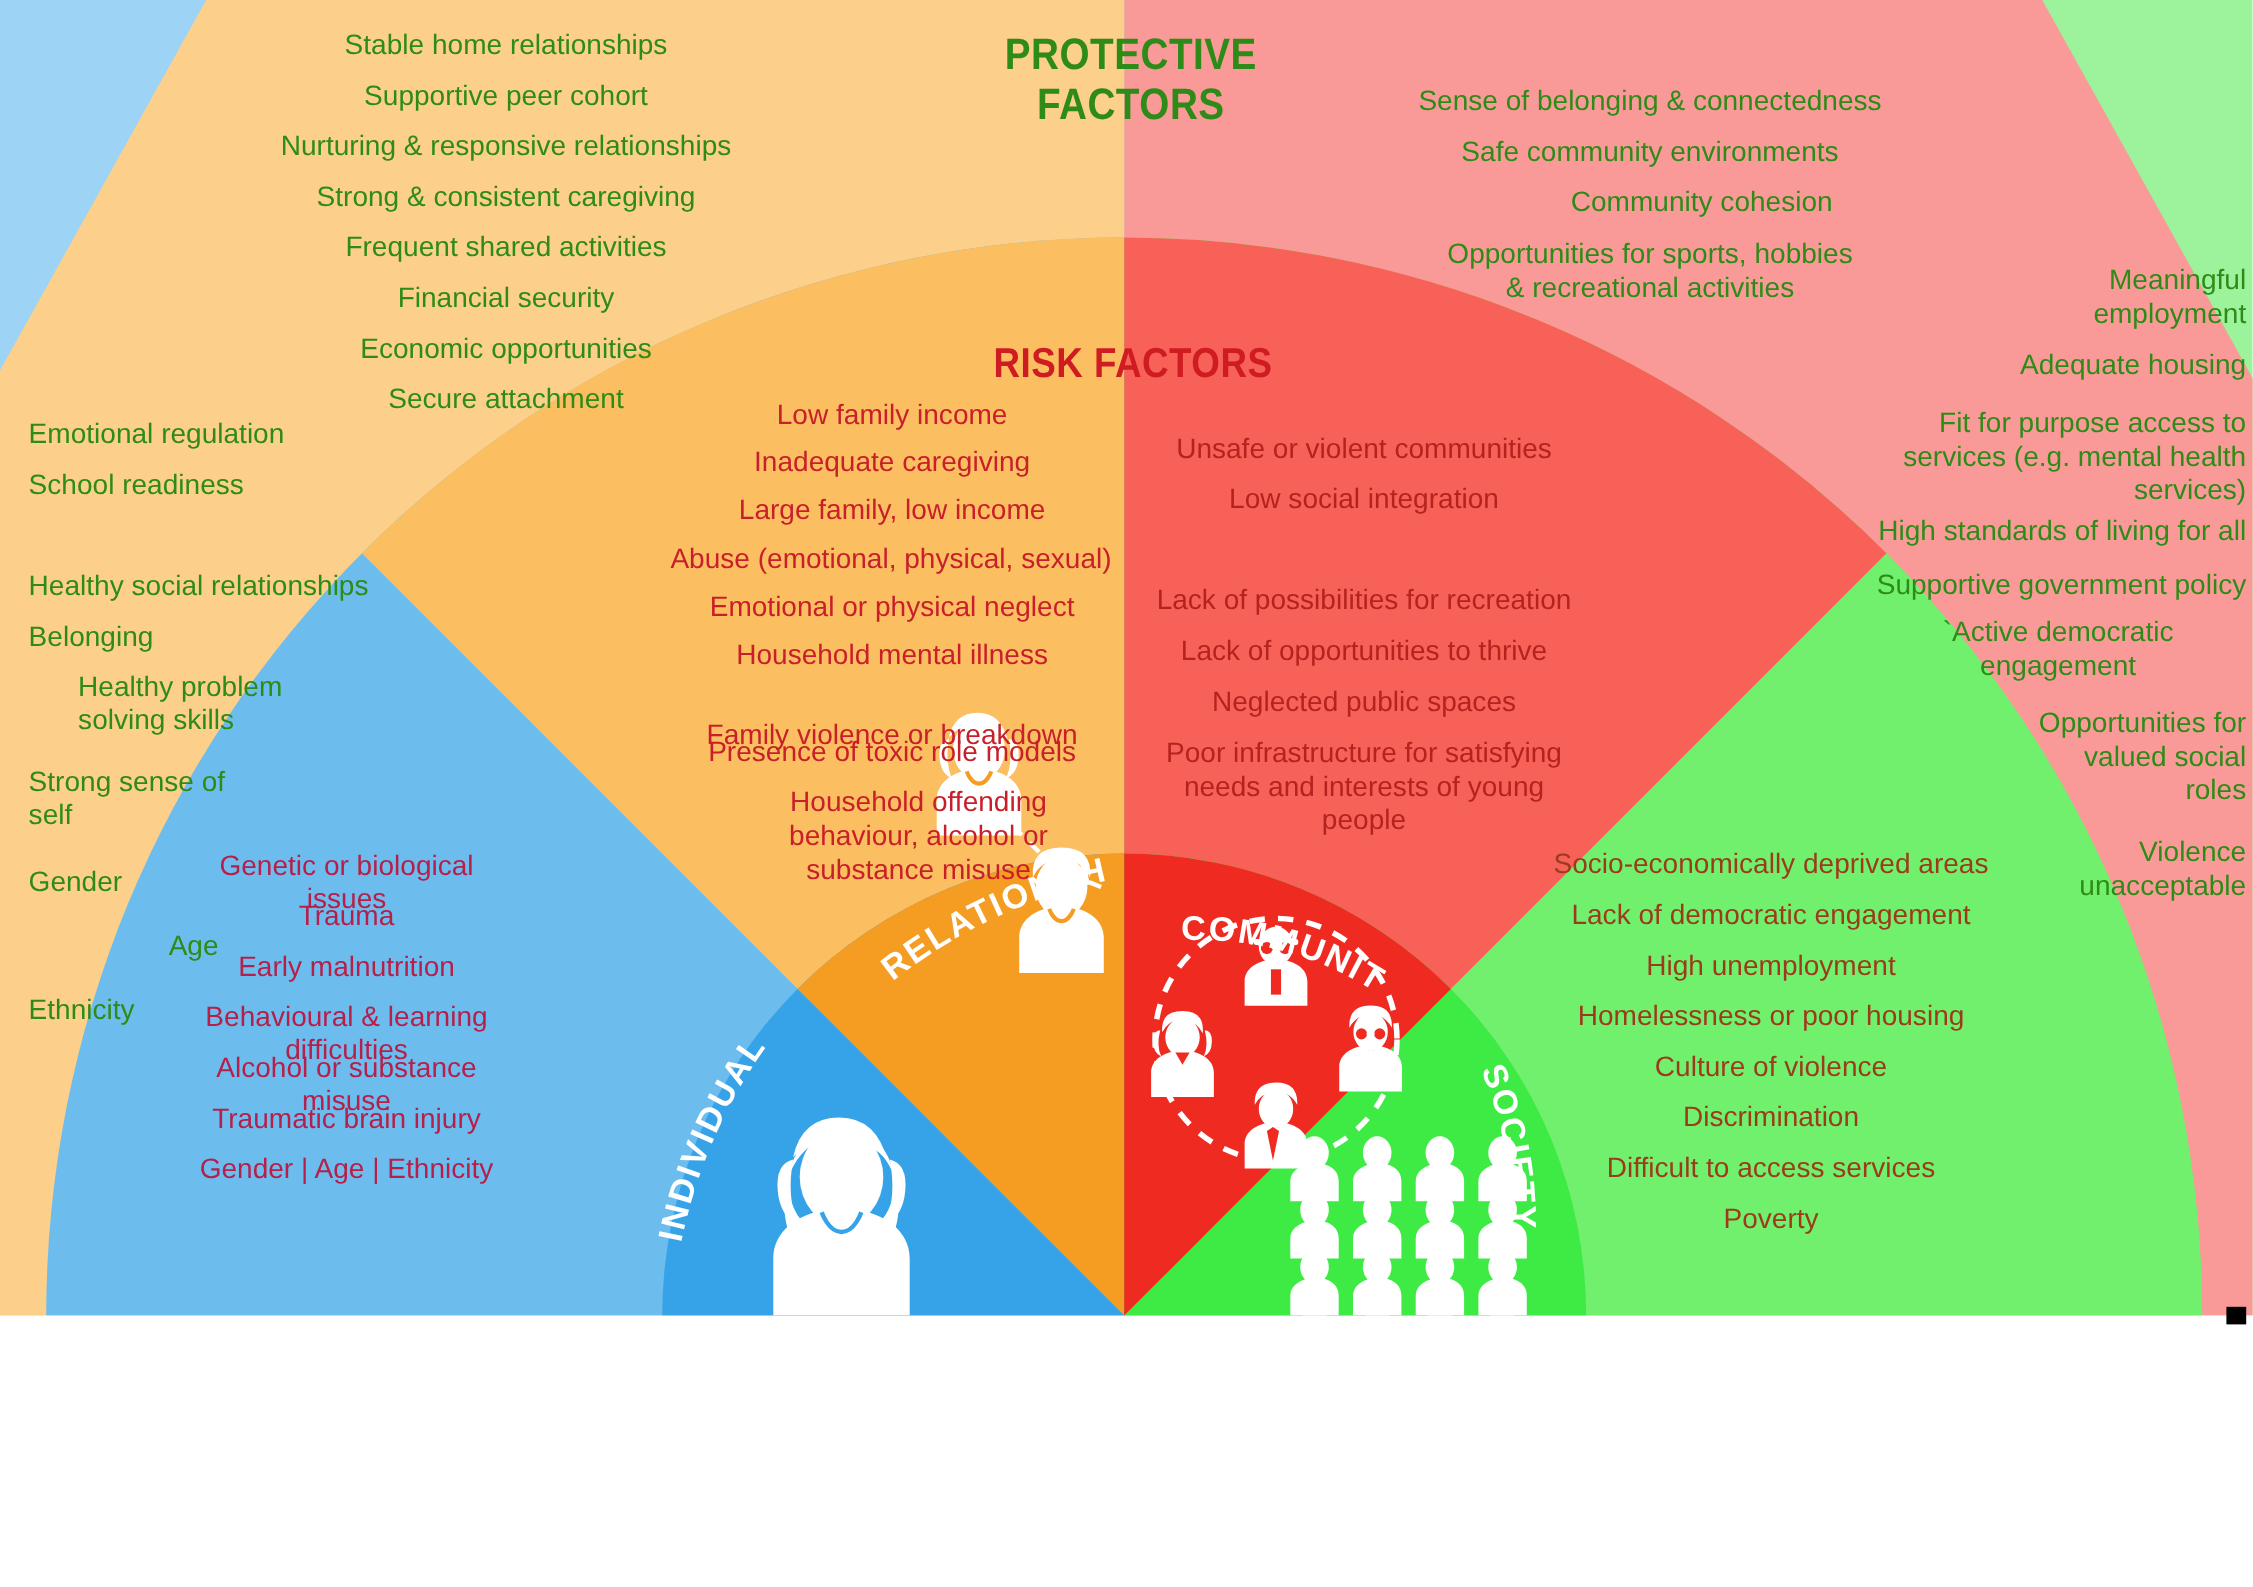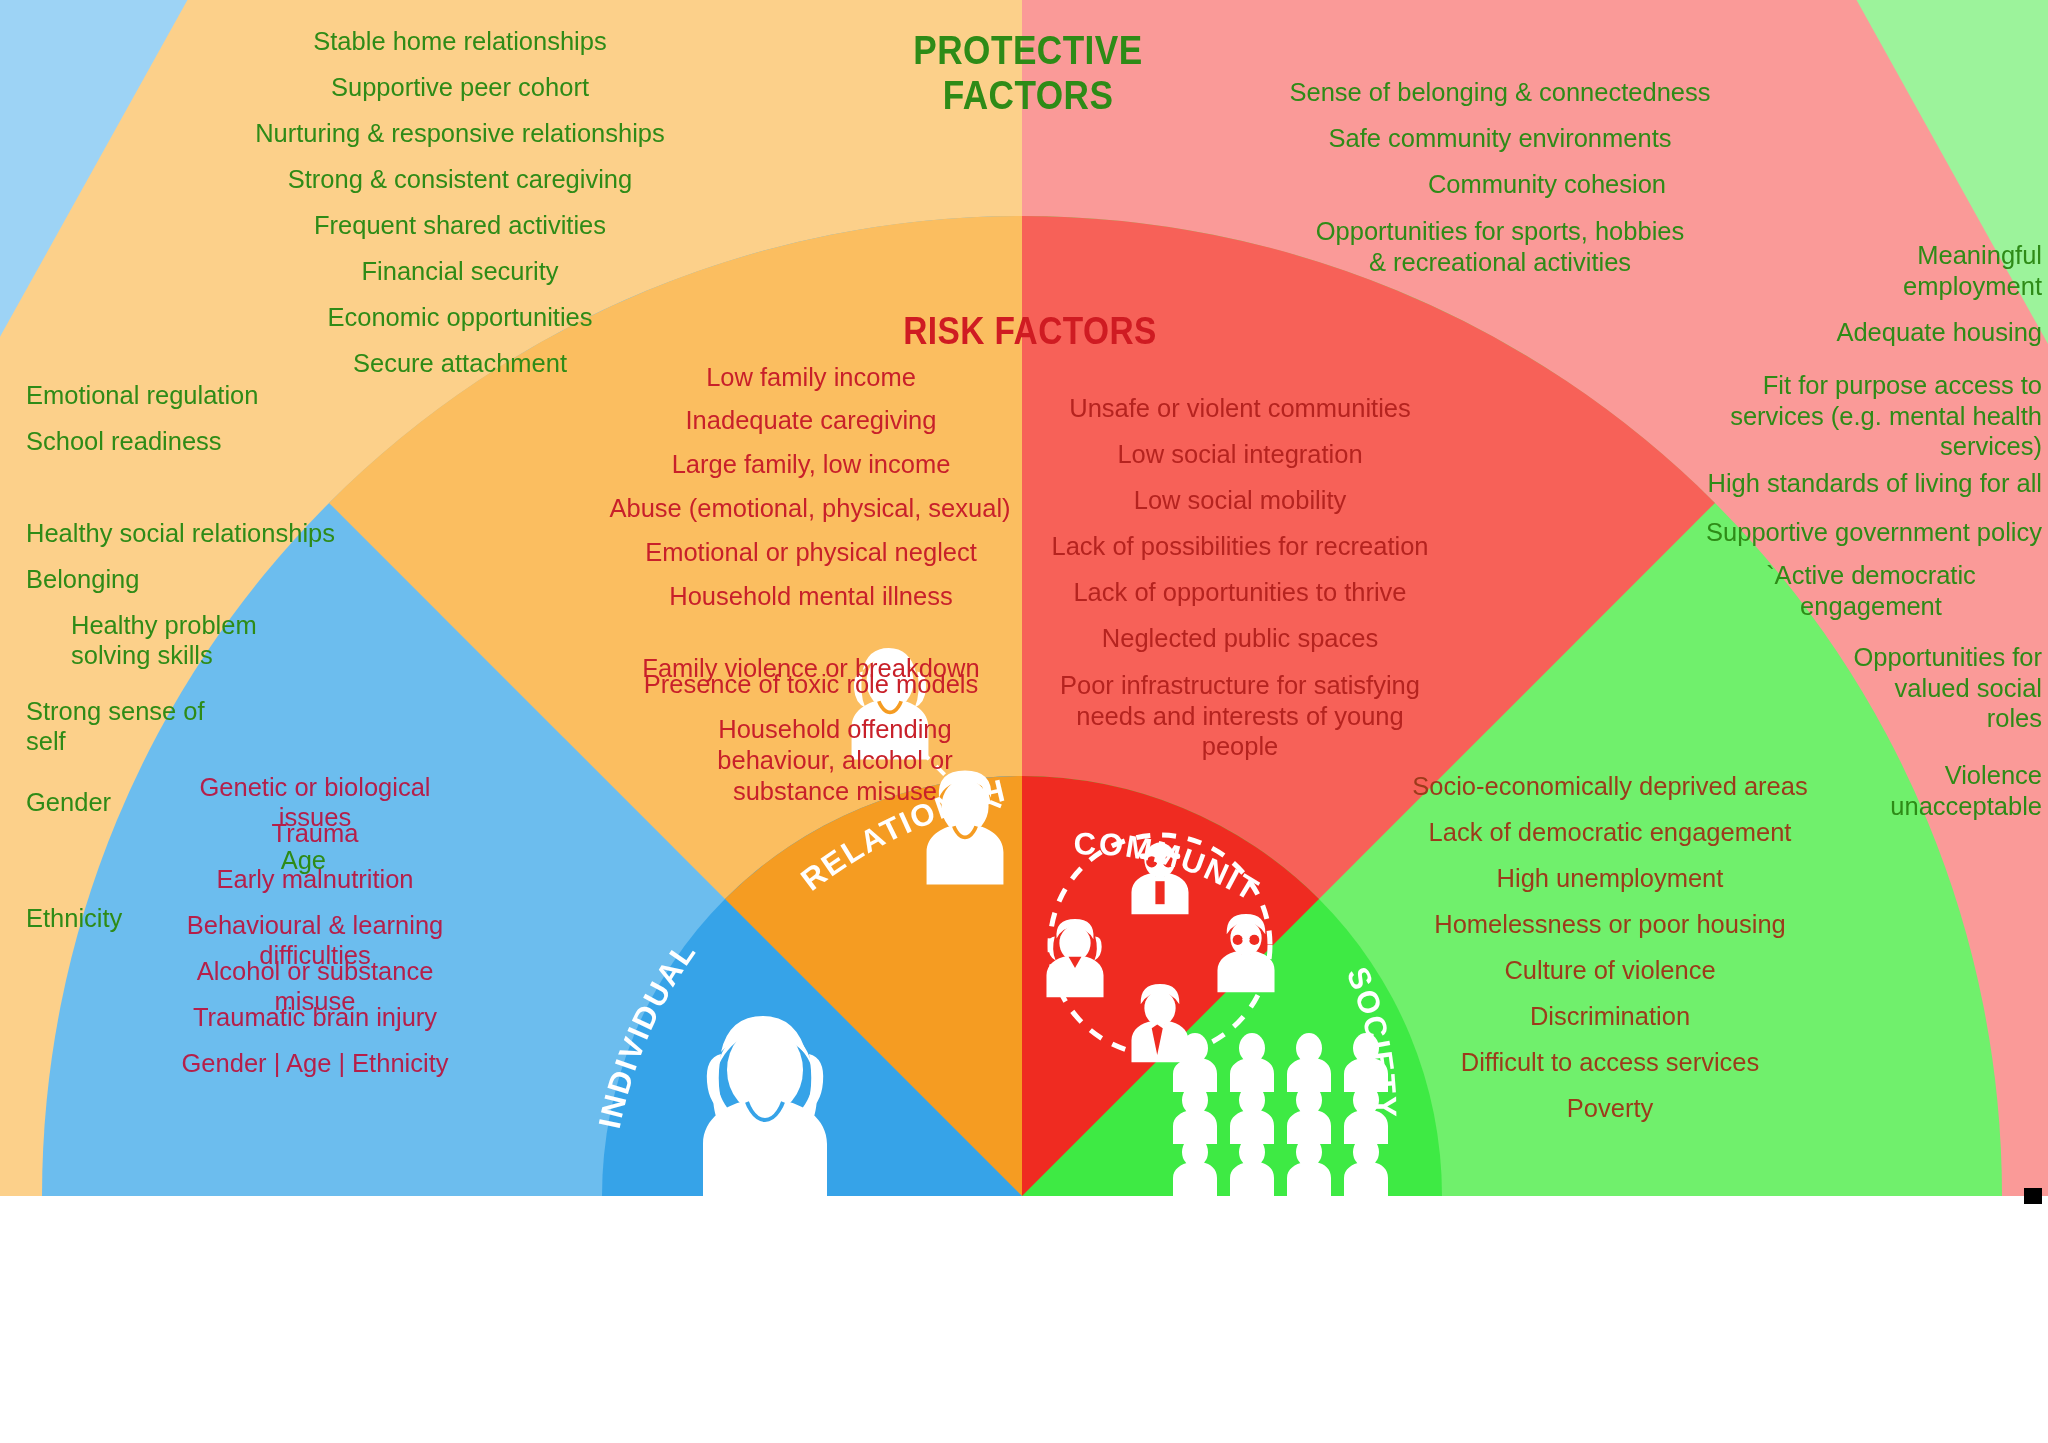--- a/index.html
+++ b/index.html
@@ -253,21 +253,21 @@
 
     <div class="txt prot item" style="left:26px;top:381px;width:420px;text-align:left;">Emotional regulation</div>
     <div class="txt prot item" style="left:26px;top:427px;width:420px;text-align:left;">School readiness</div>
     <div class="txt prot item" style="left:26px;top:519px;width:420px;text-align:left;">Healthy social relationships</div>
     <div class="txt prot item" style="left:26px;top:565px;width:420px;text-align:left;">Belonging</div>
     <div class="txt prot item pre" style="left:26px;top:611px;width:300px;text-align:left;white-space:pre-line;margin-left:45px;">Healthy problem
 solving skills</div>
     <div class="txt prot item pre" style="left:26px;top:697px;width:300px;text-align:left;white-space:pre-line;">Strong sense of
 self</div>
     <div class="txt prot item" style="left:26px;top:788px;width:300px;text-align:left;">Gender</div>
-    <div class="txt prot item" style="left:26px;top:846px;width:300px;text-align:right;">Age</div>
+    <div class="txt prot item" style="left:26px;top:846px;width:300px;text-align:center;">Age</div>
     <div class="txt prot item" style="left:26px;top:904px;width:300px;text-align:left;">Ethnicity</div>
 
     <div class="txt risk-mag item" style="left:165px;top:773px;width:300px;">Genetic or biological issues</div>
     <div class="txt risk-mag item" style="left:165px;top:819px;width:300px;">Trauma</div>
     <div class="txt risk-mag item" style="left:165px;top:865px;width:300px;">Early malnutrition</div>
     <div class="txt risk-mag item" style="left:165px;top:911px;width:300px;">Behavioural &amp; learning difficulties</div>
     <div class="txt risk-mag item" style="left:165px;top:957px;width:300px;">Alcohol or substance misuse</div>
     <div class="txt risk-mag item" style="left:165px;top:1003px;width:300px;">Traumatic brain injury</div>
     <div class="txt risk-mag item" style="left:165px;top:1049px;width:300px;">Gender | Age | Ethnicity</div>
 
@@ -284,21 +284,20 @@
 substance misuse</div>
 
     <div class="txt prot item" style="left:1190px;top:78px;width:620px;">Sense of belonging &amp; connectedness</div>
     <div class="txt prot item" style="left:1190px;top:124px;width:620px;">Safe community environments</div>
     <div class="txt prot item" style="left:1237px;top:170px;width:620px;">Community cohesion</div>
     <div class="txt prot item" style="left:1190px;top:216px;width:620px;white-space:pre-line;line-height:1.2;">Opportunities for sports, hobbies
 &amp; recreational activities</div>
 
     <div class="txt risk-dark item" style="left:1020px;top:394px;width:440px;">Unsafe or violent communities</div>
     <div class="txt risk-dark item" style="left:1020px;top:440px;width:440px;">Low social integration</div>
-    <div class="txt risk-dark item" style="left:1020px;top:486px;width:440px;">Low social mobility</div>
     <div class="txt risk-dark item" style="left:1020px;top:532px;width:440px;">Lack of possibilities for recreation</div>
     <div class="txt risk-dark item" style="left:1020px;top:578px;width:440px;">Lack of opportunities to thrive</div>
     <div class="txt risk-dark item" style="left:1020px;top:624px;width:440px;">Neglected public spaces</div>
     <div class="txt risk-dark item" style="left:1020px;top:670px;width:440px;white-space:pre-line;line-height:1.2;">Poor infrastructure for satisfying
 needs and interests of young
 people</div>
 
     <div class="txt prot item" style="left:1752px;top:240px;width:290px;text-align:right;white-space:pre-line;line-height:1.2;">Meaningful
 employment</div>
     <div class="txt prot item" style="left:1702px;top:318px;width:340px;text-align:right;">Adequate housing</div>

